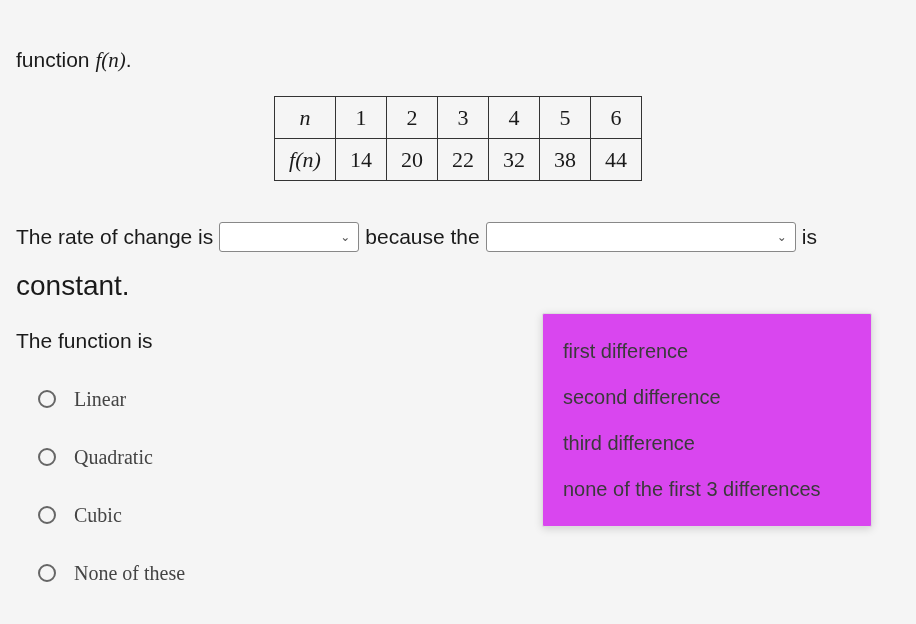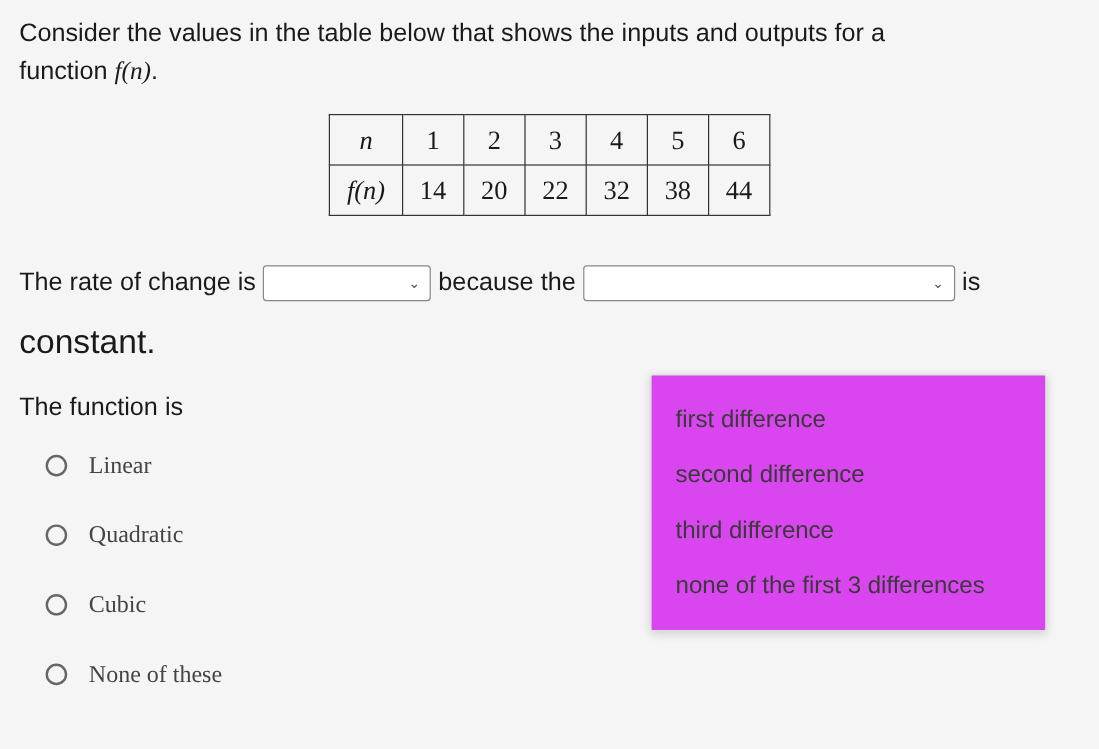--- a/index.html
+++ b/index.html
@@ -81,21 +81,21 @@
       margin-top: 6px;
     }
     .dropdown-menu .opt {
       padding: 8px 2px;
       color: #3a3a3a;
       cursor: pointer;
     }
     .question2 {
       font-size: 21px;
       margin-top: 18px;
-      margin-bottom: 18px;
+      margin-bottom: 28px;
     }
     .radios {
       padding-left: 22px;
       font-family: Liberation Serif, serif;
     }
     .radio-row {
       display: flex;
       align-items: center;
       gap: 18px;
       margin-bottom: 28px;
@@ -111,21 +111,21 @@
       flex-shrink: 0;
     }
     .top-area {
       position: relative;
     }
   </style>
 </head>
 <body>
 
 <div class="prompt">
-  <span>Consider the values in the table below that shows the inputs and outputs for a</span><br>
+  <br>
   <span>function </span><span class="math-i">f</span><span class="math-i">(</span><span class="math-i">n</span><span class="math-i">)</span><span>.</span>
 </div>
 
 <div class="table-wrap">
   <table class="values">
     <tbody>
         <tr>
       <td class="hdr">n</td>
       <td>1</td>
       <td>2</td>

